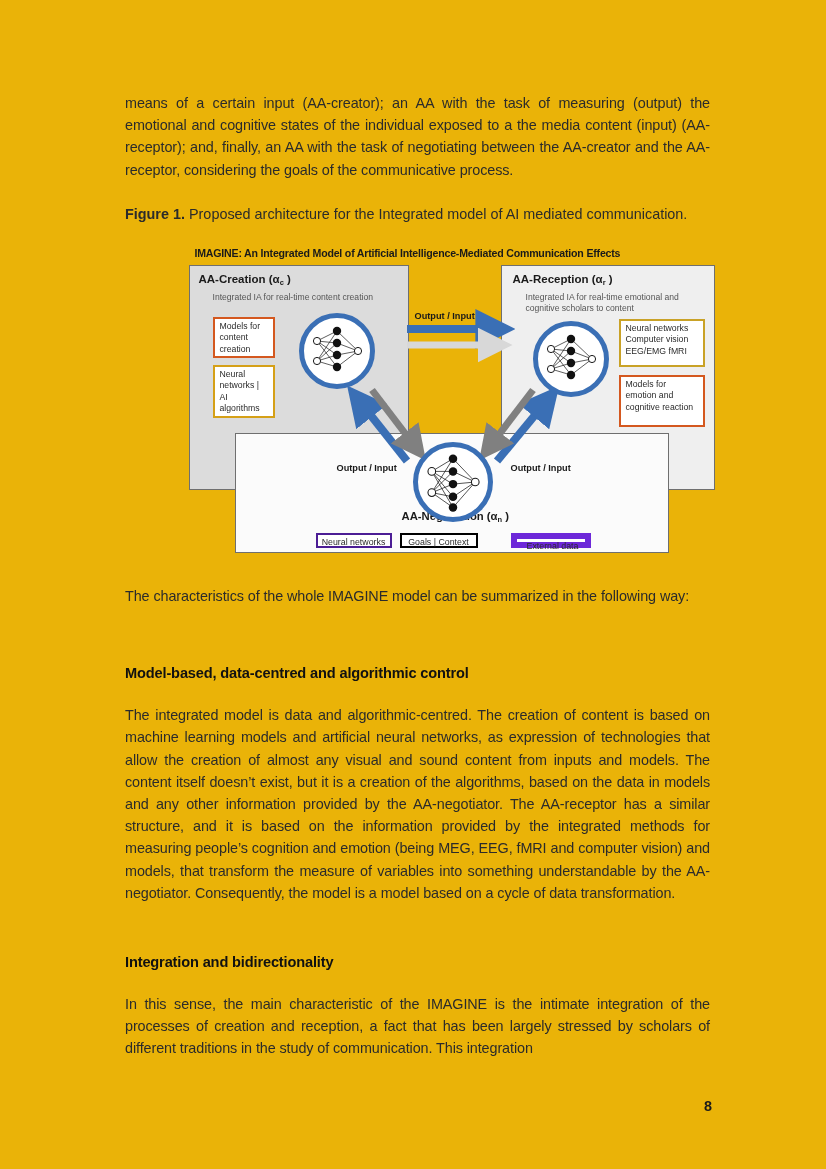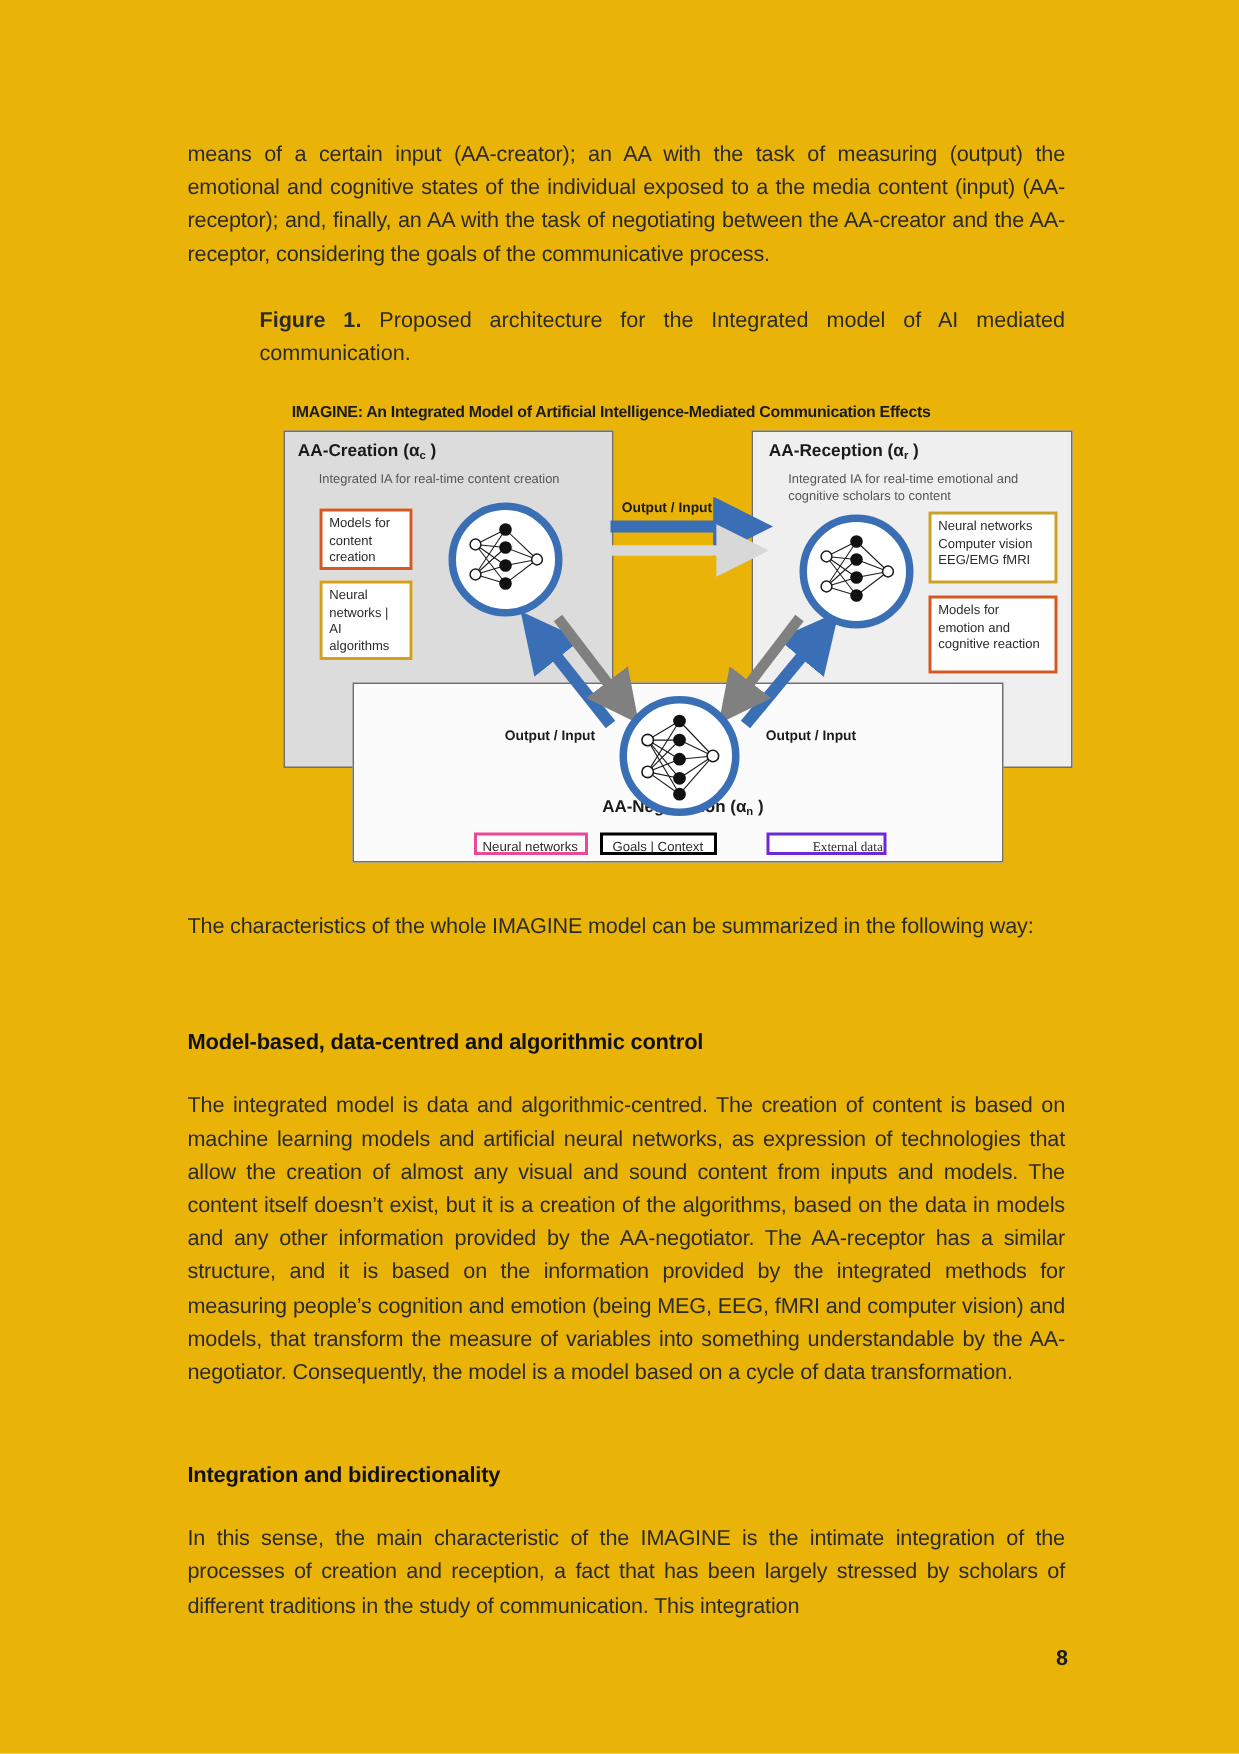--- a/index.html
+++ b/index.html
@@ -38,21 +38,20 @@
     letter-spacing: -0.1px;
   }
 
   .gap-para { height: 22px; }
 
   .fig-caption {
     font-size: 14.4px;
     line-height: 22.2px;
     text-align: justify;
     color: #2b2b2b;
-    margin-left: 48px;
   }
   .fig-caption b { font-weight: bold; }
 
   h3.section-heading {
     margin: 0;
     font-size: 14.6px;
     font-weight: bold;
     color: #111111;
     line-height: 20px;
     letter-spacing: -0.15px;
@@ -243,23 +242,23 @@
 
         <div class="io-label" style="left:226px; top:46px;">Output / Input</div>
 
         <div class="io-label" style="left:148px; top:198px;">Output / Input</div>
         <div class="io-label" style="left:322px; top:198px;">Output / Input</div>
 
         <div class="neg-title" style="left:213px; top:245px;">
           <span>AA-Negotiation (α</span><sub>n</sub><span> )</span>
         </div>
 
-        <div class="chip" style="left:127px; top:268px; width:76px; border:2px solid #ec4899;">Neural networks</div>
+        <div class="chip" style="left:127px; top:268px; width:76px; border:2px solid #4c1d95;">Neural networks</div>
         <div class="chip" style="left:211px; top:268px; width:78px; border:2px solid #000000;">Goals | Context</div>
-        <div class="chip" style="left:322px; top:268px; width:80px; border:2px solid #6d28d9; text-align:right; padding-left:4px;font-family:Liberation Serif, serif;">External data</div>
+        <div class="chip" style="left:322px; top:268px; width:80px; border:6px solid #6d28d9; text-align:center; padding-left:4px;">External data</div>
 
         <svg class="arrow-layer" width="526" height="300" viewBox="0 0 526 300">
           <defs>
             <marker id="bluehead" markerWidth="5" markerHeight="5" refX="2.2" refY="2.5" orient="auto">
               <path d="M0,0 L5,2.5 L0,5 Z" fill="#3a6fb5"></path>
             </marker>
             <marker id="grayhead" markerWidth="5" markerHeight="5" refX="2.2" refY="2.5" orient="auto">
               <path d="M0,0 L5,2.5 L0,5 Z" fill="#808080"></path>
             </marker>
             <marker id="lighthead" markerWidth="5" markerHeight="5" refX="2.2" refY="2.5" orient="auto">

